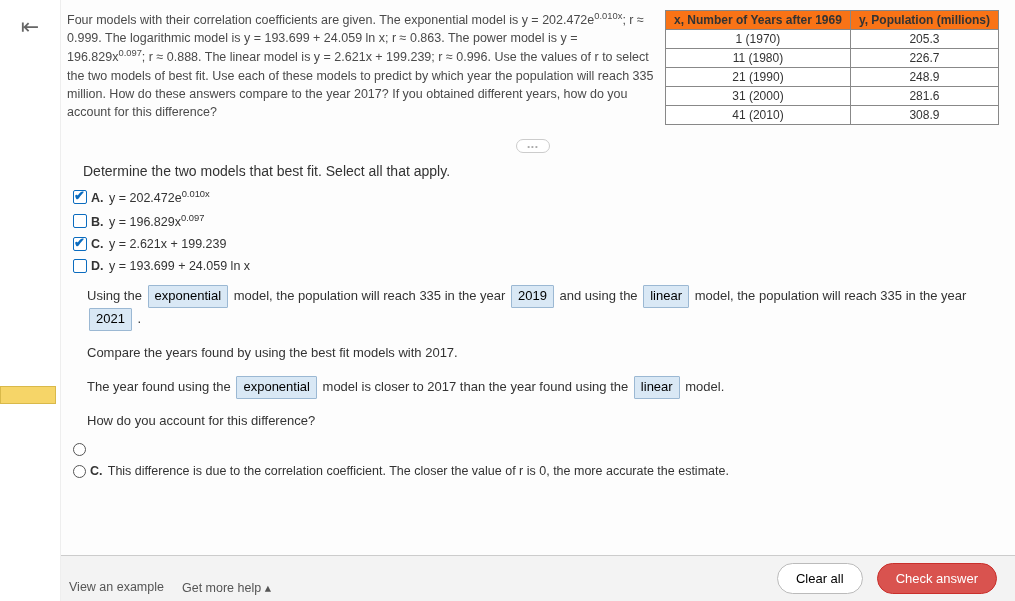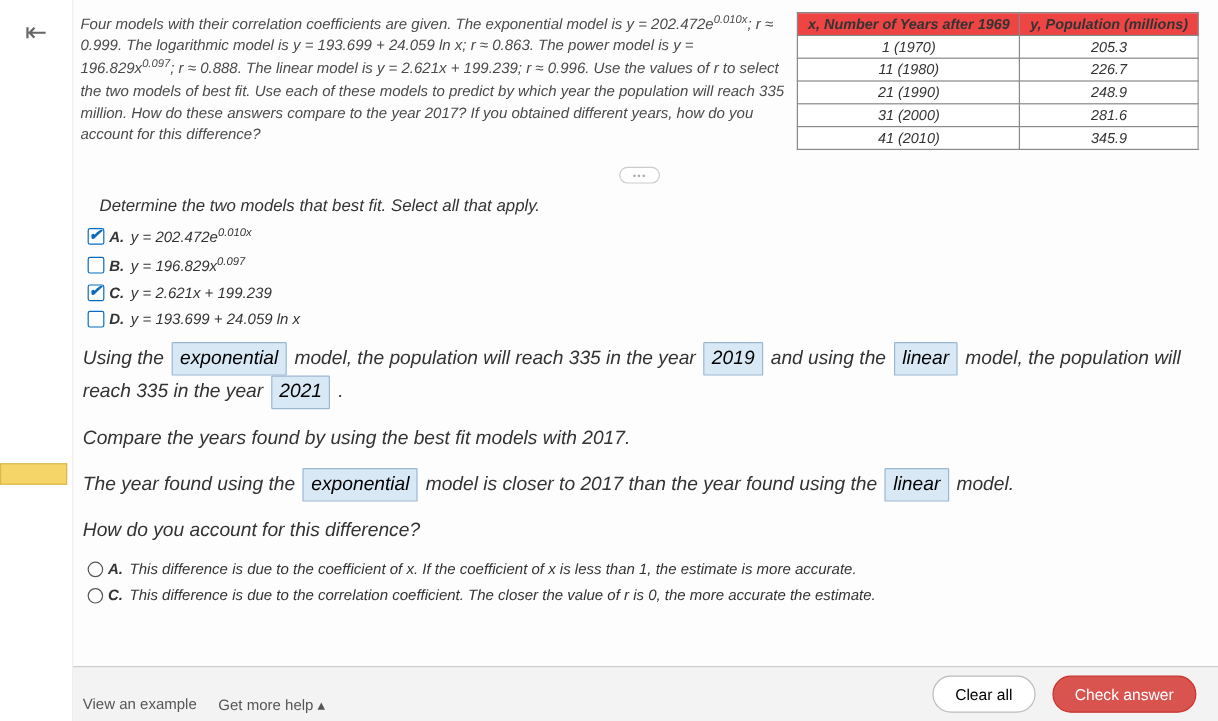--- a/index.html
+++ b/index.html
@@ -58,21 +58,21 @@
     background: #fff;
   }
   .data-table th, .data-table td {
     border: 1px solid #888;
     padding: 2px 8px;
     text-align: center;
     white-space: nowrap;
   }
   .data-table th {
     font-weight: bold;
-    background: #ef4444;
+    background: #f97316;
   }
   .divider-wrap {
     display: flex;
     justify-content: center;
     margin: 14px 0 6px;
   }
   .divider {
     border: 1px solid #ccc;
     border-radius: 10px;
     width: 34px;
@@ -120,22 +120,22 @@
   .radio {
     width: 13px; height: 13px;
     border: 1.5px solid #555;
     border-radius: 50%;
     cursor: pointer;
     flex-shrink: 0;
     background:#fff;
   }
   .opt-letter { font-weight: bold; margin-right: 2px;}
   .para {
-    margin: 12px 2px;
-    font-size: 16px;
+    margin: 12px 20px;
+    font-size: 13px;
     line-height: 1.6;
   }
   .blank {
     display: inline-block;
     background: #d9e8f5;
     border: 1px solid #9bb8d3;
     padding: 0 6px;
     margin: 0 2px;
     border-radius: 1px;
     color: #000;
@@ -183,21 +183,20 @@
     background: #fff;
   }
   .btn.primary {
     background: #d9534f;
     border-color: #c9302c;
     color: #fff;
   }
   .content-scroll {
     height: calc(100% - 46px);
     overflow: hidden;
-    font-style: italic;
   }
 </style>
 </head>
 <body>
 
 <div class="yellow-tab"></div>
 
 <div class="page">
   <div class="left-rail">
     <div class="back-icon">⇤</div>
@@ -228,21 +227,21 @@
               <tr>
                 <td>21 (1990)</td>
                 <td>248.9</td>
               </tr>
               <tr>
                 <td>31 (2000)</td>
                 <td>281.6</td>
               </tr>
               <tr>
                 <td>41 (2010)</td>
-                <td>345.9</td>
+                <td>308.9</td>
               </tr>
             </tbody>
         </table>
       </div>
 
       <div class="divider-wrap">
         <div class="divider">•••</div>
       </div>
 
       <div class="prompt">Determine the two models that best fit. Select all that apply.</div>
@@ -274,21 +273,20 @@
 
       <div class="para">
         <span>The year found using the </span><span class="blank wide">exponential</span><span> model is closer to 2017 than the year found using the </span><span class="blank">linear</span><span> model.</span>
       </div>
 
       <div class="para">How do you account for this difference?</div>
 
       <div class="options">
         <div class="opt-row">
           <div class="radio"></div>
-          <span><span class="opt-letter">A.</span> <span>This difference is due to the coefficient of x. If the coefficient of x is less than 1, the estimate is more accurate.</span></span>
         </div>
         <div class="opt-row">
           <div class="radio"></div>
           <span><span class="opt-letter">C.</span> <span>This difference is due to the correlation coefficient. The closer the value of r is 0, the more accurate the estimate.</span></span>
         </div>
       </div>
 
     </div>
 
     <div class="footer">

